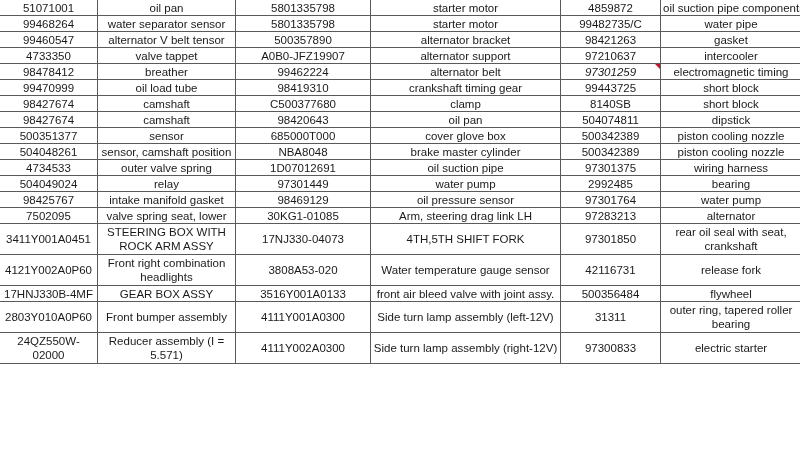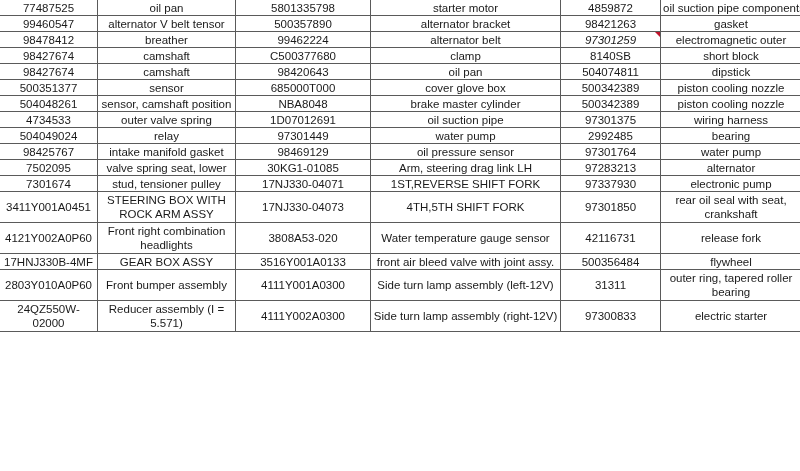--- a/index.html
+++ b/index.html
@@ -46,42 +46,66 @@
   <colgroup>
     <col class="c1">
       <col class="c2">
       <col class="c3">
       <col class="c4">
       <col class="c5">
       <col class="c6">
   </colgroup>
   <tbody id="parts-body">
       <tr class="single">
-        <td>77487525</td>
+        <td>51071001</td>
         <td>oil pan</td>
         <td>5801335798</td>
         <td>starter motor</td>
         <td>4859872</td>
         <td class="highlight-cell">oil suction pipe components</td>
+      </tr>
+      <tr class="single">
+        <td>99468264</td>
+        <td>water separator sensor</td>
+        <td>5801335798</td>
+        <td>starter motor</td>
+        <td>99482735/C</td>
+        <td>water pipe</td>
       </tr>
       <tr class="single">
         <td>99460547</td>
         <td>alternator V belt tensor</td>
         <td>500357890</td>
         <td>alternator bracket</td>
         <td>98421263</td>
         <td>gasket</td>
       </tr>
       <tr class="single">
+        <td>4733350</td>
+        <td>valve tappet</td>
+        <td>A0B0-JFZ19907</td>
+        <td>alternator support</td>
+        <td>97210637</td>
+        <td>intercooler</td>
+      </tr>
+      <tr class="single">
         <td>98478412</td>
         <td>breather</td>
         <td>99462224</td>
         <td>alternator belt</td>
         <td class="comment-mark">97301259</td>
-        <td>electromagnetic outer</td>
+        <td>electromagnetic timing</td>
+      </tr>
+      <tr class="single">
+        <td>99470999</td>
+        <td>oil load tube</td>
+        <td>98419310</td>
+        <td>crankshaft timing gear</td>
+        <td>99443725</td>
+        <td>short block</td>
       </tr>
       <tr class="single">
         <td>98427674</td>
         <td>camshaft</td>
         <td>C500377680</td>
         <td>clamp</td>
         <td>8140SB</td>
         <td>short block</td>
       </tr>
       <tr class="single">
@@ -133,28 +157,20 @@
         <td>water pump</td>
       </tr>
       <tr class="single">
         <td>7502095</td>
         <td>valve spring seat, lower</td>
         <td>30KG1-01085</td>
         <td>Arm, steering drag link LH</td>
         <td>97283213</td>
         <td>alternator</td>
       </tr>
-      <tr class="single">
-        <td>7301674</td>
-        <td>stud, tensioner pulley</td>
-        <td>17NJ330-04071</td>
-        <td>1ST,REVERSE SHIFT FORK</td>
-        <td>97337930</td>
-        <td>electronic pump</td>
-      </tr>
       <tr class="double">
         <td>3411Y001A0451</td>
         <td>STEERING BOX WITH ROCK ARM ASSY</td>
         <td>17NJ330-04073</td>
         <td>4TH,5TH SHIFT FORK</td>
         <td>97301850</td>
         <td>rear oil seal with seat, crankshaft</td>
       </tr>
       <tr class="double">
         <td>4121Y002A0P60</td>

